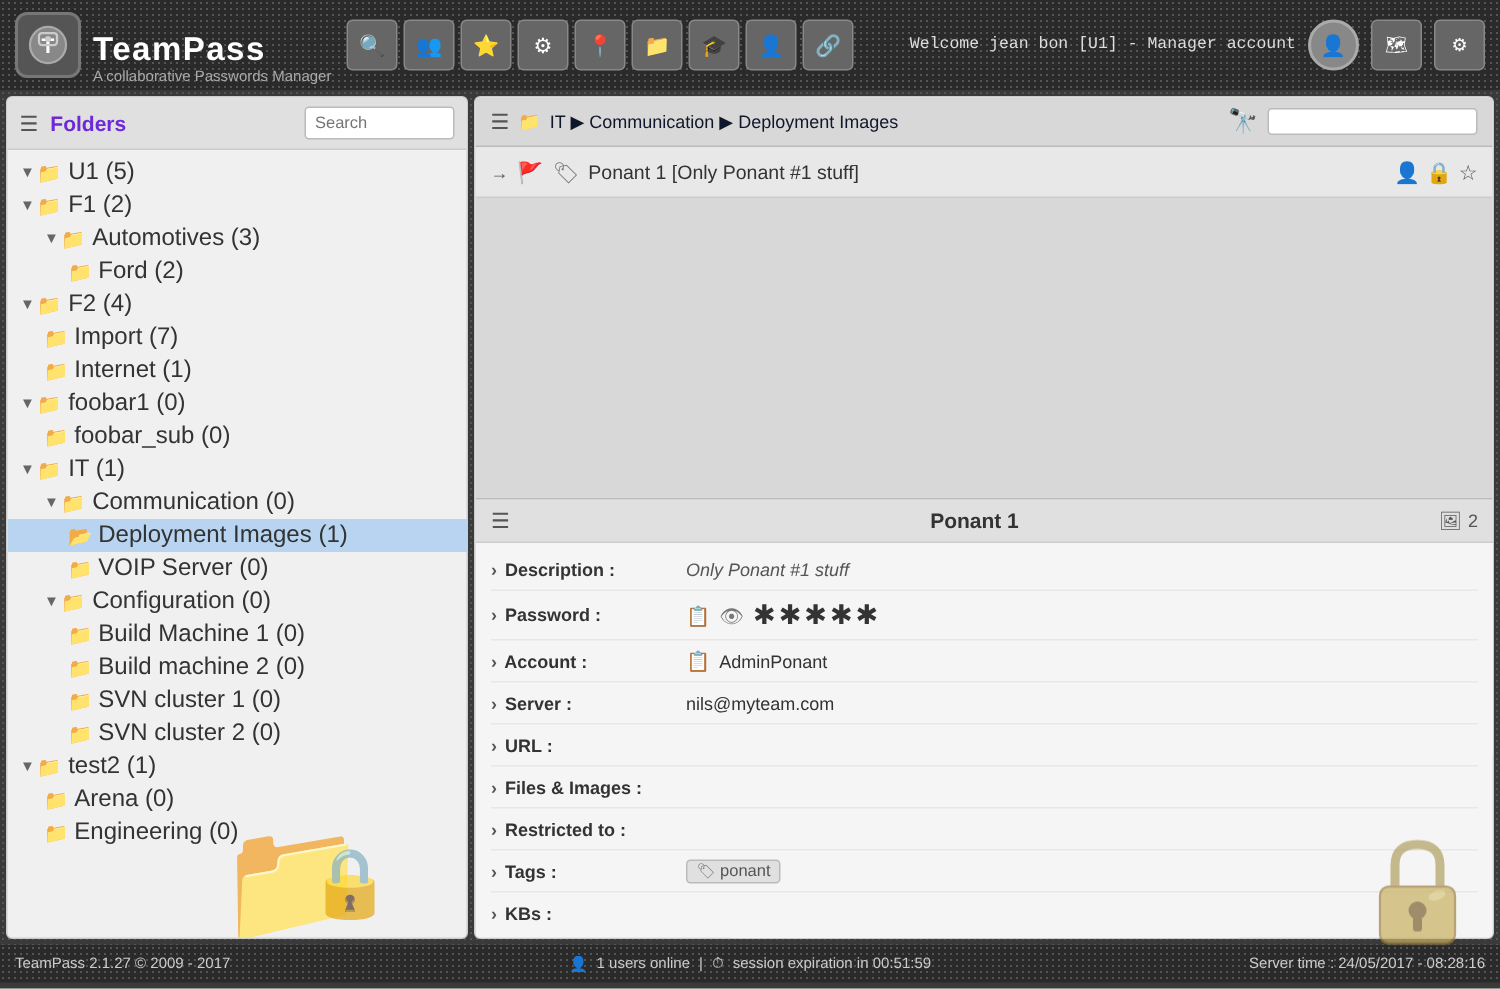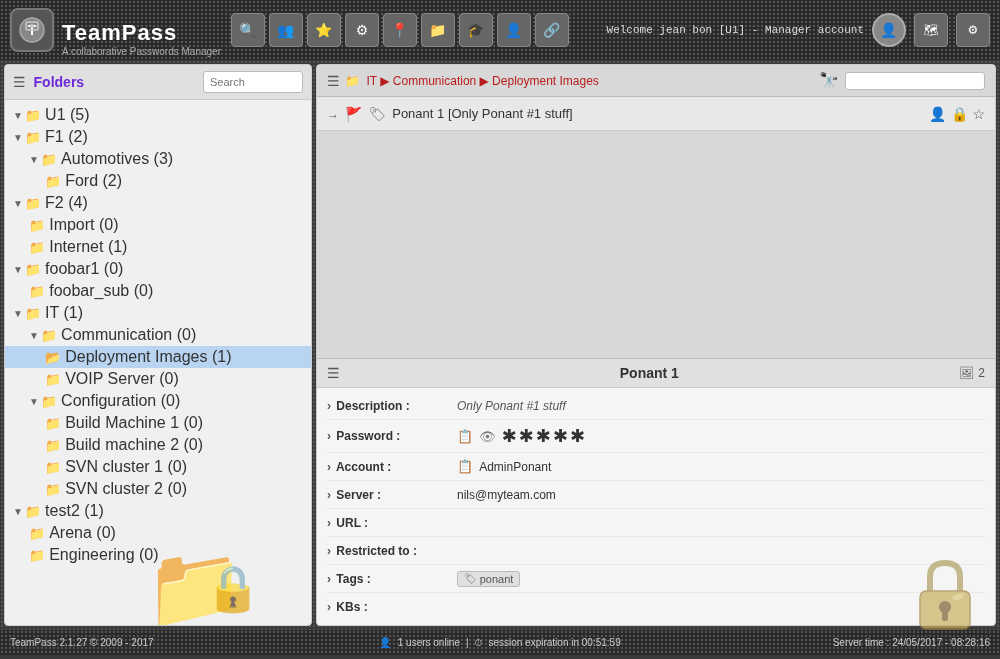--- a/index.html
+++ b/index.html
@@ -145,21 +145,21 @@
     
     #breadcrumb-bar {
       background: #d8d8d8;
       border-bottom: 1px solid #bbb;
       padding: 6px 10px;
       display: flex;
       align-items: center;
       gap: 6px;
     }
     #breadcrumb-menu { font-size: 14px; color: #555; cursor: pointer; }
-    #breadcrumb-path { flex: 1; font-size: 12px; color: #b91c1c; }
+    #breadcrumb-path { flex: 1; font-size: 12px; color: #0f172a; }
     #breadcrumb-search-icon {
       font-size: 16px; color: #555; cursor: pointer;
     }
     #breadcrumb-search-input {
       border: 1px solid #bbb;
       padding: 2px 6px;
       font-size: 11px;
       border-radius: 3px;
       width: 140px;
     }
@@ -371,21 +371,21 @@
       </div>
       <div class="tree-item">
         <span class="indent" style="width:4px"></span>
         <span class="arrow">▼</span>
         <span class="folder-icon">📁</span>
         <span class="item-label">F2 (4)</span>
       </div>
       <div class="tree-item">
         <span class="indent" style="width:20px"></span>
         <span class="folder-icon">📁</span>
-        <span class="item-label">Import (0)</span>
+        <span class="item-label">Import (7)</span>
       </div>
       <div class="tree-item">
         <span class="indent" style="width:20px"></span>
         <span class="folder-icon">📁</span>
         <span class="item-label">Internet (1)</span>
       </div>
       <div class="tree-item">
         <span class="indent" style="width:4px"></span>
         <span class="arrow">▼</span>
         <span class="folder-icon">📁</span>
@@ -543,20 +543,27 @@
         </div>
 
         <div class="detail-row">
           <div class="detail-label">
             <span class="arrow">›</span>
             <span>URL :</span>
           </div>
           <div class="detail-value"></div>
         </div>
 
+        <div class="detail-row">
+          <div class="detail-label">
+            <span class="arrow">›</span>
+            <span>Files &amp; Images :</span>
+          </div>
+          <div class="detail-value"></div>
+        </div>
 
         <div class="detail-row">
           <div class="detail-label">
             <span class="arrow">›</span>
             <span>Restricted to :</span>
           </div>
           <div class="detail-value"></div>
         </div>
 
         <div class="detail-row">

